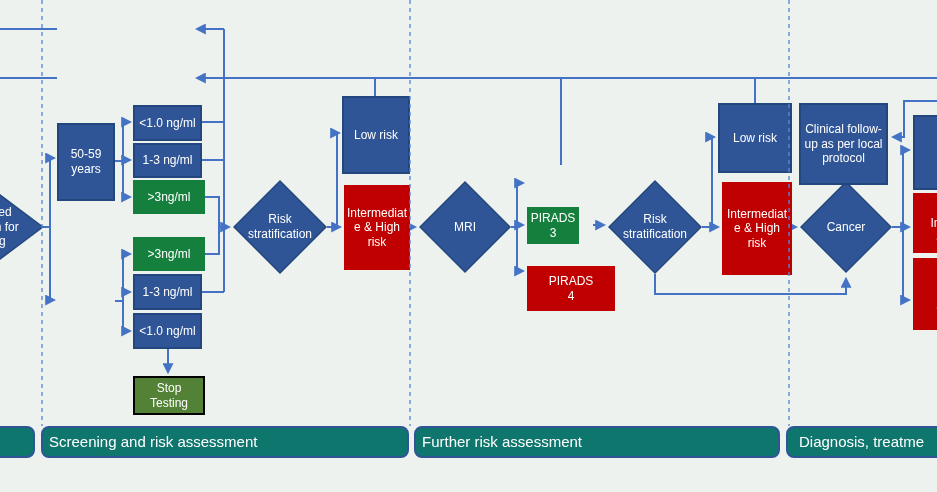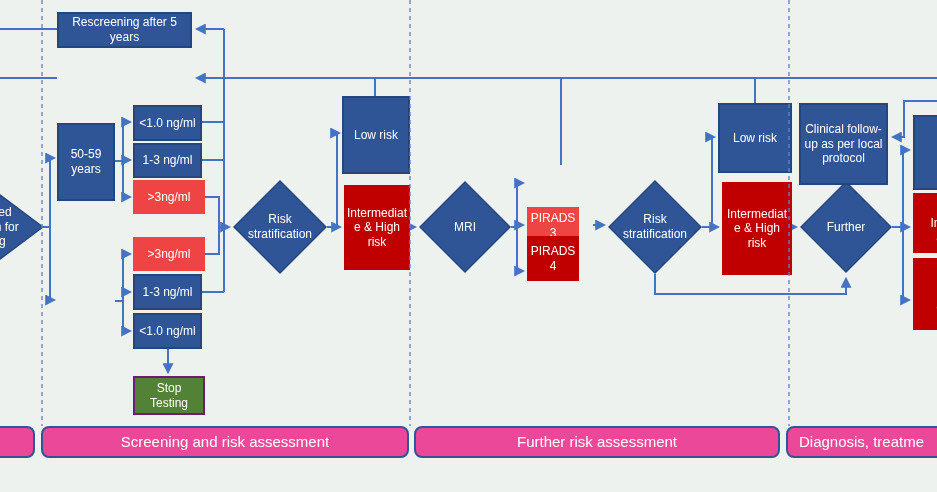--- a/index.html
+++ b/index.html
@@ -3,33 +3,33 @@
 <meta charset="utf-8">
 <style>
   html,body{margin:0;padding:0;background:#edf2ef;}
   .stage{position:relative;width:937px;height:492px;overflow:hidden;background:#edf2ef;
          font-family:"Liberation Sans",sans-serif;}
   .layer{position:absolute;left:0;top:0;width:937px;height:492px;pointer-events:none;}
   .z0{z-index:0}.z2{z-index:2}
   .node{position:absolute;z-index:1;display:flex;align-items:center;justify-content:center;
         box-sizing:border-box;text-align:center;}
   .blue{background:#2f5597;border:2px solid #24467e;}
-  .orange{background:#ef4444;border:none;align-items:center;}
+  .orange{background:#15803d;border:none;align-items:center;}
   .red{background:#c00000;border:none;}
-  .green{background:#538135;border:2px solid #701a75;}
+  .green{background:#538135;border:2px solid #000000;}
   .lbl{color:#ffffff;font-size:12px;line-height:1.22;text-align:center;
        overflow-wrap:break-word;word-break:break-word;width:100%;padding:0 2px;box-sizing:border-box;}
   .diamond{position:absolute;z-index:1;display:flex;align-items:center;justify-content:center;}
   .dshape{position:absolute;clip-path:polygon(50% 0,100% 50%,50% 100%,0 50%);}
   .douter{inset:0;background:#24467e;}
   .dinner{inset:2px;background:#2f5597;}
   .diamond .lbl{position:relative;z-index:1;}
   .lane{position:absolute;top:426px;height:32px;z-index:3;box-sizing:border-box;
-        background:#ec4899;border:2px solid #2f5597;border-radius:8px;
-        display:flex;align-items:center;justify-content:center;}
+        background:#0f766e;border:2px solid #2f5597;border-radius:8px;
+        display:flex;align-items:center;}
   .lane .lbl{font-size:15px;padding:0 6px;width:auto;}
   .lane-left .lbl{width:100%;text-align:left;padding-left:11px;}
 </style>
 </head>
 <body>
 
 <div class="stage">
 
   <svg class="layer z0" viewBox="0 0 937 492">
     <defs>
@@ -79,23 +79,20 @@
       <path d="M792 227 H796" marker-end="url(#arr)"></path>
       <path d="M655 274 V294 H846 V279" marker-end="url(#arr)"></path>
       <path d="M903 150 H909" marker-end="url(#arr)"></path>
       <path d="M903 227 H909" marker-end="url(#arr)"></path>
       <path d="M903 300 H909" marker-end="url(#arr)"></path>
       <path d="M937 101 H904 V137 H893" marker-end="url(#arr)"></path>
       <path d="M168 348 V372" marker-end="url(#arr)"></path>
     </g>
   </svg>
 
-  <div class="node blue" style="left:57px;top:12px;width:135px;height:36px">
-      <span class="lbl">Rescreening after 5 years</span>
-    </div>
   <div class="node blue" style="left:57px;top:123px;width:58px;height:78px">
       <span class="lbl">50-59 years</span>
     </div>
   <div class="node blue" style="left:133px;top:105px;width:69px;height:36px">
       <span class="lbl">&lt;1.0 ng/ml</span>
     </div>
   <div class="node blue" style="left:133px;top:143px;width:69px;height:35px">
       <span class="lbl">1-3 ng/ml</span>
     </div>
   <div class="node orange" style="left:133px;top:180px;width:72px;height:34px">
@@ -135,41 +132,41 @@
 
   <div class="diamond" style="left:419px;top:181px;width:92px;height:92px">
     <div class="dshape douter"></div>
     <div class="dshape dinner"></div>
     <span class="lbl">MRI</span>
   </div>
 
   <div class="node orange" style="left:527px;top:207px;width:52px;height:37px">
       <span class="lbl" style="width:52px">PIRADS 3</span>
     </div>
-  <div class="node red" style="left:527px;top:236px;width:52px;height:45px">
+  <div class="node red" style="left:527px;top:266px;width:88px;height:45px">
       <span class="lbl" style="width:52px">PIRADS 4</span>
     </div>
 
   <div class="diamond" style="left:608px;top:180px;width:94px;height:94px">
     <div class="dshape douter"></div>
     <div class="dshape dinner"></div>
     <span class="lbl" style="width:76px">Risk stratification</span>
   </div>
 
   <div class="node blue" style="left:718px;top:103px;width:74px;height:70px">
       <span class="lbl">Low risk</span>
     </div>
   <div class="node red" style="left:722px;top:182px;width:70px;height:93px">
       <span class="lbl">Intermediate &amp; High risk</span>
     </div>
 
   <div class="diamond" style="left:800px;top:181px;width:92px;height:92px">
     <div class="dshape douter"></div>
     <div class="dshape dinner"></div>
-    <span class="lbl">Further</span>
+    <span class="lbl">Cancer</span>
   </div>
 
   <div class="node blue" style="left:799px;top:103px;width:89px;height:82px">
       <span class="lbl">Clinical follow-up as per local protocol</span>
     </div>
 
   <div class="node blue" style="left:913px;top:115px;width:85px;height:75px">
       <span class="lbl" style="width:55px">No cancer</span>
     </div>
   <div class="node red" style="left:913px;top:193px;width:85px;height:60px">

